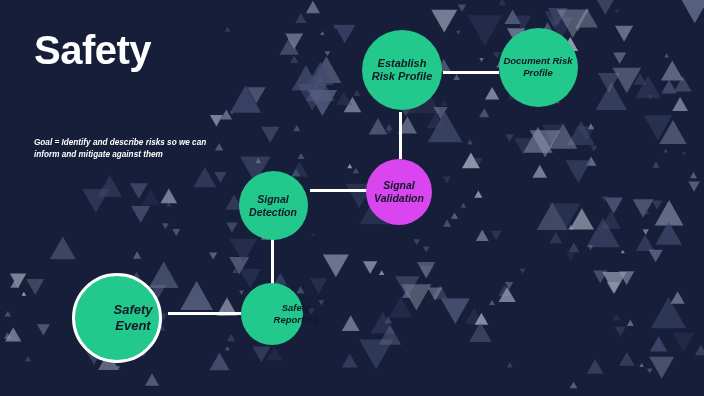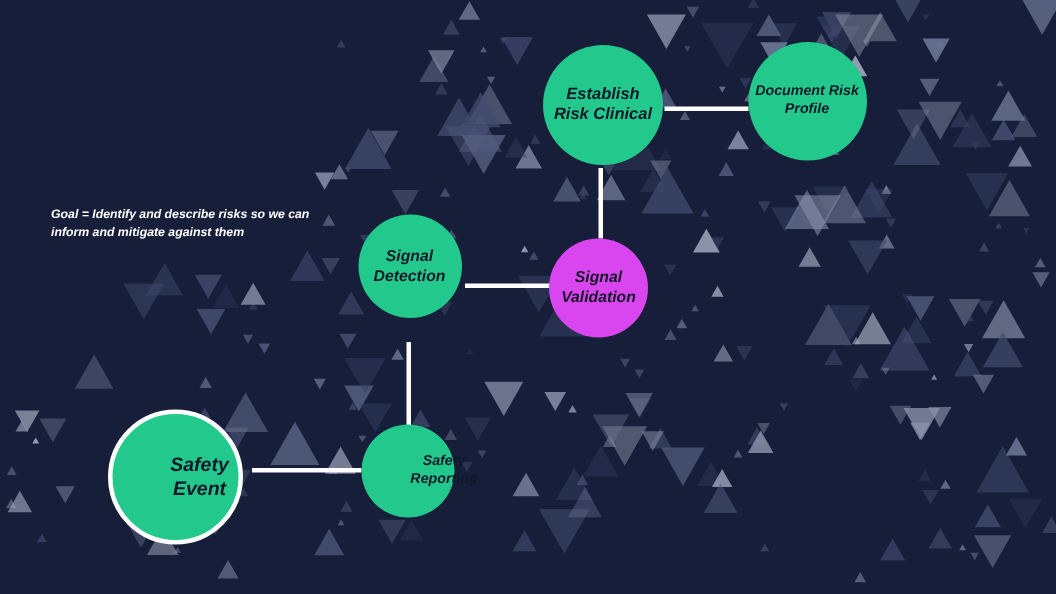--- a/index.html
+++ b/index.html
@@ -335,39 +335,40 @@
       <polygon points="581.8307134443894,208.13963732130824 569.6819327110425,229.52149141199888 593.9794941777363,229.52149141199888" fill="#a8aec1" opacity="0.67"></polygon>
       <polygon points="435.55437231296673,112.56460396710783 426.6768296826631,128.18907899644225 444.4319149432704,128.18907899644225" fill="#434b6d" opacity="0.35"></polygon>
       <polygon points="440.56076141027734,119.49185520607978 433.47571709007025,107.02217720251531 447.6458057304844,107.02217720251531" fill="#a8aec1" opacity="0.37"></polygon>
       <polygon points="382.93098305817693,311.69518662028014 370.59444738645107,333.4074894025177 395.2675187299028,333.4074894025177" fill="#434b6d" opacity="0.38"></polygon>
       <polygon points="389.98993027582765,324.89126764953136 378.69888188969344,344.7635128091276 401.28097866196185,344.7635128091276" fill="#6e7796" opacity="0.38"></polygon>
       <polygon points="658.5813541649841,336.18065976824613 649.892778929323,351.47255218300967 667.2699294006452,351.47255218300967" fill="#545d80" opacity="0.59"></polygon>
       <polygon points="661.7102080457844,378.7063477316126 649.2539196182042,356.7832800990716 674.1664964733645,356.7832800990716" fill="#8c93ab" opacity="0.43"></polygon>
     </svg>
 
   <div id="title-block">
+    <div class="title-line">Safety</div>
   </div>
 
   <div id="subtitle">Goal = Identify and describe risks so we can inform and mitigate against them</div>
 
   <div id="connector-layer">
       <div class="connector" style="left: 443px; top: 71px; width: 56px; height: 3px;"></div>
       <div class="connector" style="left: 399px; top: 112px; width: 3px; height: 47px;"></div>
       <div class="connector" style="left: 310px; top: 189px; width: 58px; height: 3px;"></div>
       <div class="connector" style="left: 271px; top: 228px; width: 3px; height: 57px;"></div>
       <div class="connector" style="left: 168px; top: 312px; width: 73px; height: 3px;"></div>
     </div>
   <div id="node-layer">
       <div class="node" style="left: 362px; top: 30px; width: 80px; height: 80px; background: rgb(35, 201, 140);">
-        <div class="label" style="font-size: 11px;">Establish Risk Clinical</div>
+        <div class="label" style="font-size: 11px;">Establish Risk Profile</div>
       </div>
       <div class="node" style="left: 498.5px; top: 27.5px; width: 79px; height: 79px; background: rgb(35, 201, 140);">
         <div class="label" style="font-size: 9.5px;">Document Risk Profile</div>
       </div>
-      <div class="node" style="left: 238.5px; top: 143px; width: 69px; height: 69px; background: rgb(35, 201, 140);">
+      <div class="node" style="left: 238.5px; top: 171px; width: 69px; height: 69px; background: rgb(35, 201, 140);">
         <div class="label" style="font-size: 10.5px;">Signal Detection</div>
       </div>
       <div class="node" style="left: 366px; top: 159px; width: 66px; height: 66px; background: #d946ef;">
         <div class="label" style="font-size: 10.5px;">Signal Validation</div>
       </div>
       <div class="node ringed" style="left: 72px; top: 273px; width: 90px; height: 90px; background: rgb(35, 201, 140);">
         <div class="label" style="font-size: 13px; padding-left: 36px;">Safety Event</div>
       </div>
       <div class="node" style="left: 241px; top: 283px; width: 62px; height: 62px; background: rgb(35, 201, 140);">
         <div class="label" style="font-size: 9.5px; margin-left: 48px;">Safety Reporting</div>

